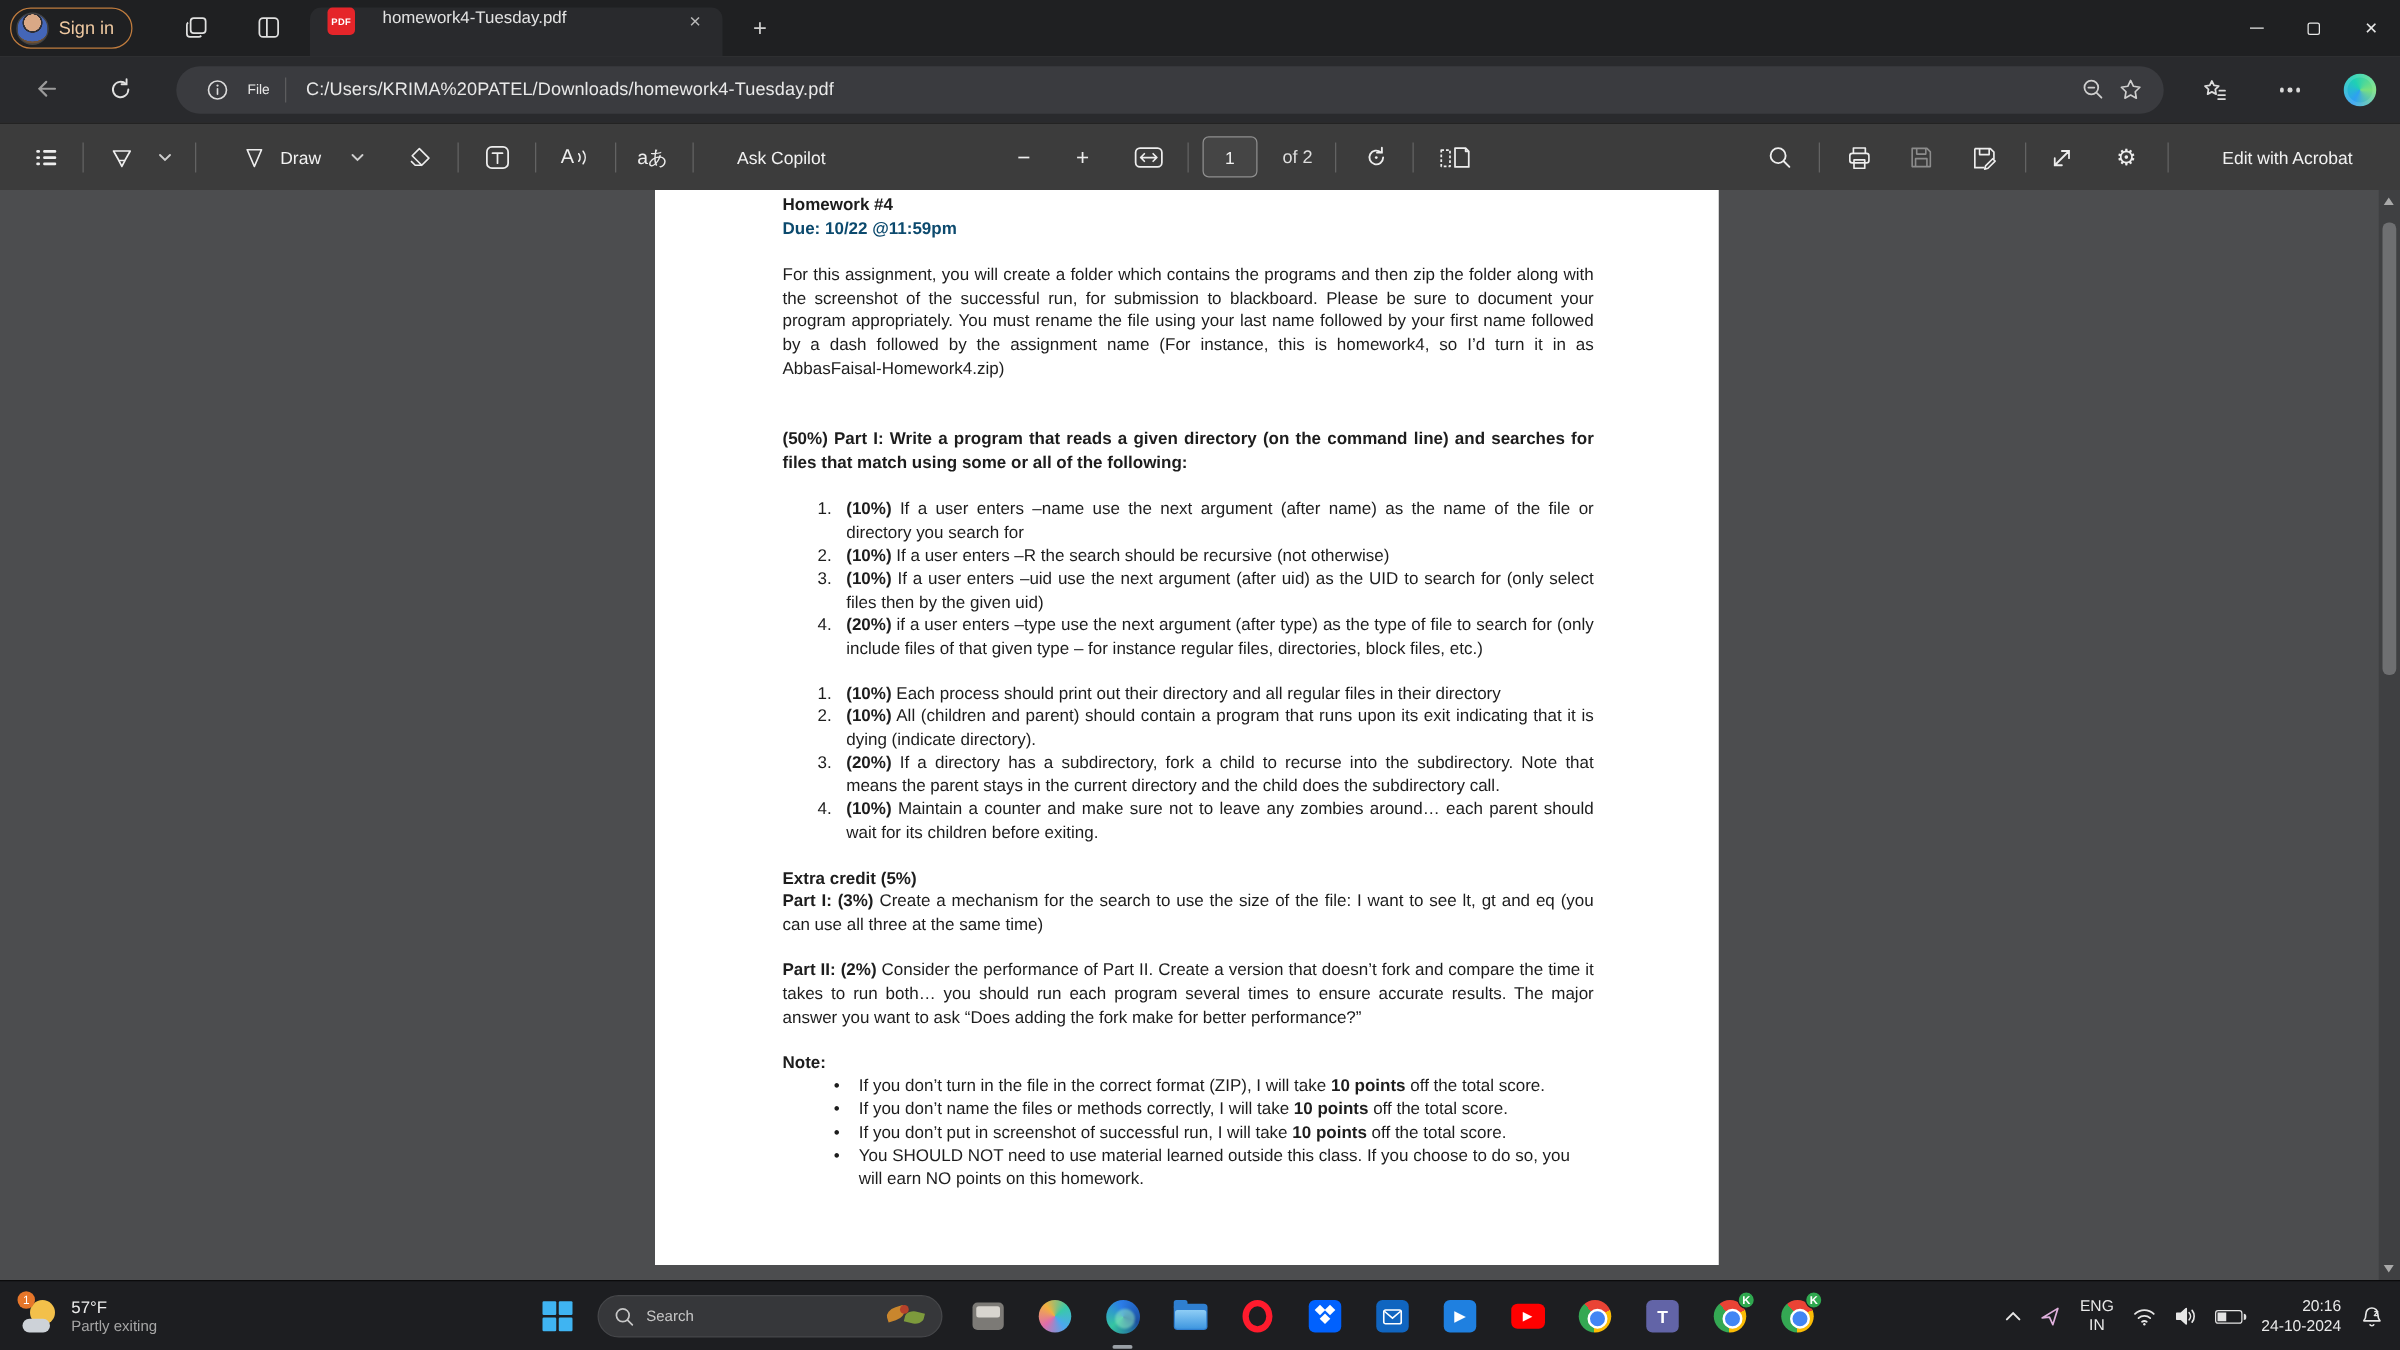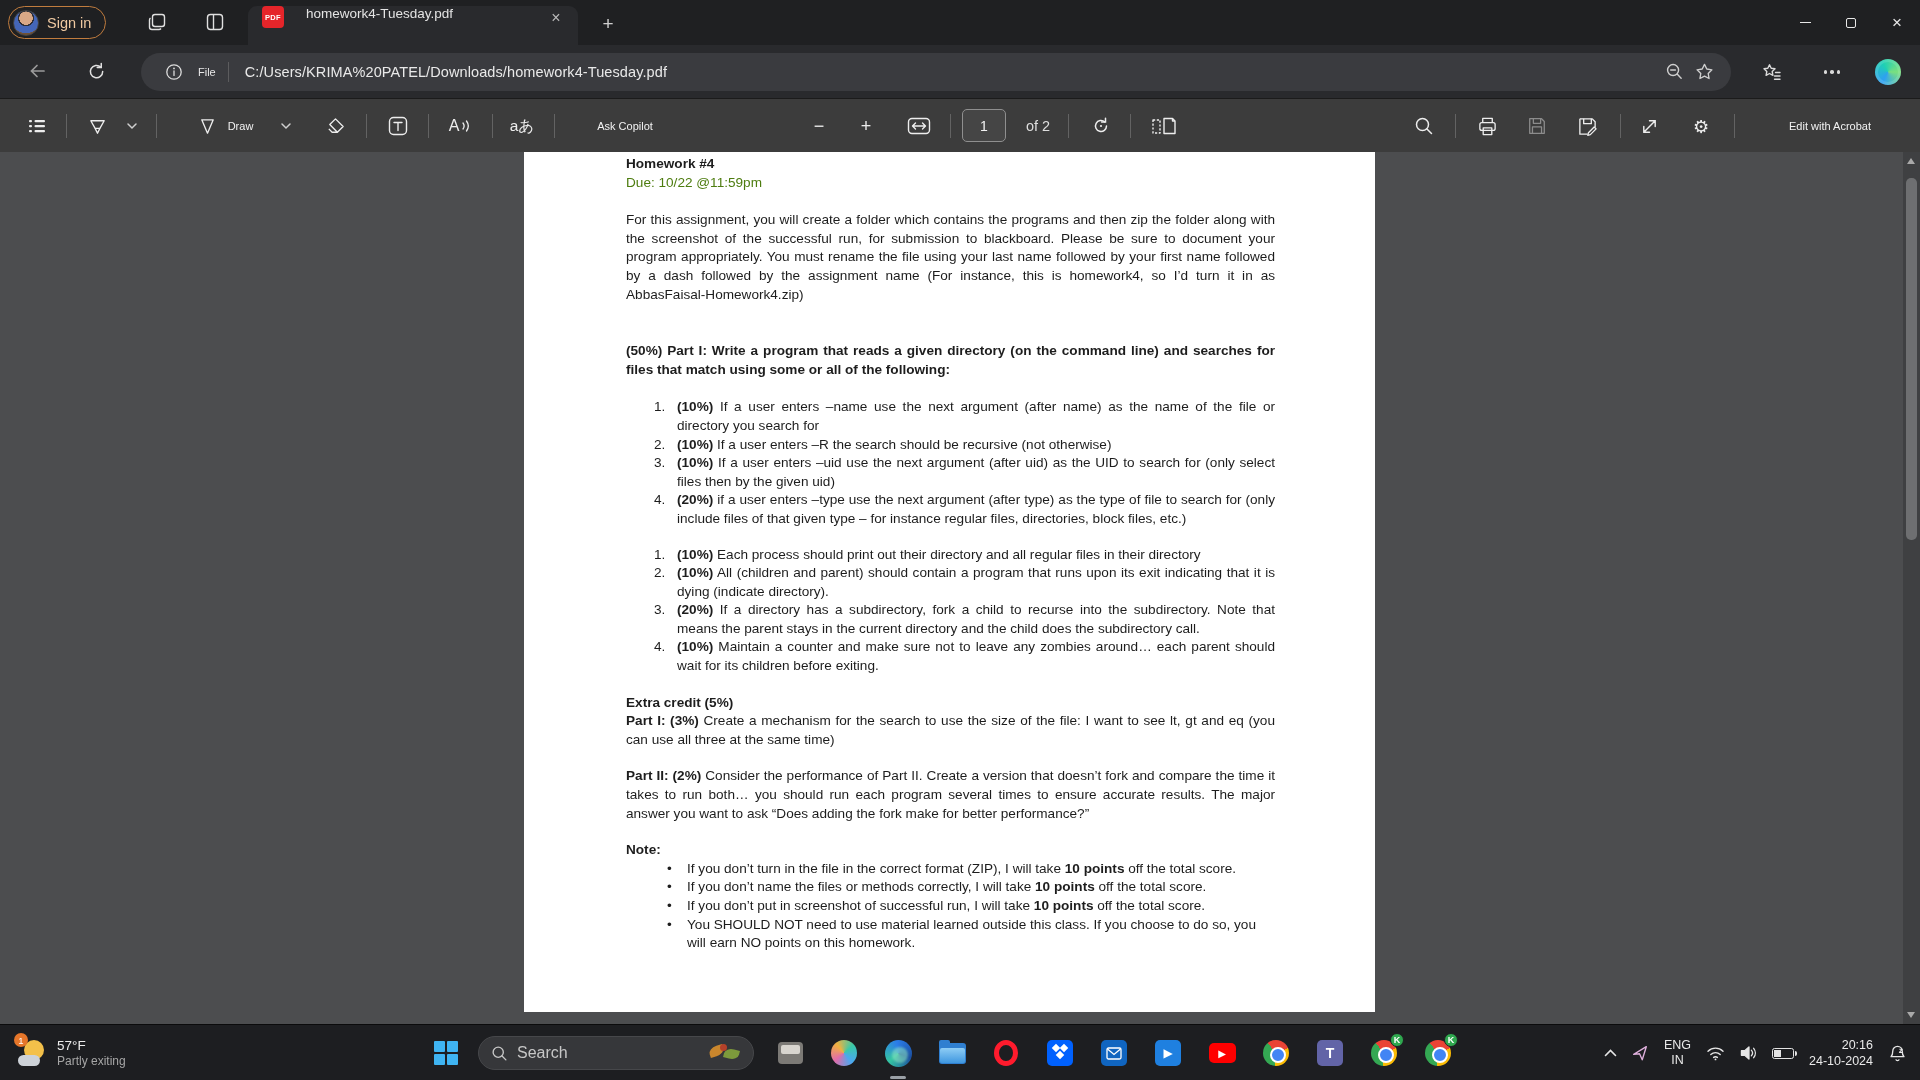--- a/index.html
+++ b/index.html
@@ -32,33 +32,33 @@
   .url-text { color:#e9e9e9; font-size:14.5px; letter-spacing:.1px; flex:1; white-space:nowrap; overflow:hidden; }
   .pill-ic { width:30px; height:30px; display:flex; align-items:center; justify-content:center; border-radius:6px; flex:none; }
   .after-pill { position:absolute; top:11px; display:flex; align-items:center; justify-content:center; width:32px; height:32px; border-radius:6px; }
   .dots3 { display:flex; gap:3px; } .dots3 i { width:3.5px; height:3.5px; border-radius:50%; background:#d9d9d9; }
   .copilot-ic { width:26px; height:26px; border-radius:50%; background:conic-gradient(from 210deg,#2ea0f2,#1fd0b4,#7ae07f,#2ea0f2); box-shadow:inset 0 0 0 3px rgba(255,255,255,.12); }
 
   
   .pdfbar { position:absolute; left:0; top:98px; width:1920px; height:54px; background:#3c3c3c; border-top:1px solid #1b1b1b; }
   .pb-item { position:absolute; top:11px; height:32px; display:flex; align-items:center; justify-content:center; color:#ededed; border-radius:5px; }
   .pb-div { position:absolute; top:15px; width:1px; height:24px; background:#636363; }
-  .pb-label { font-size:11px; color:#f2f2f2;text-align:right; }
+  .pb-label { font-size:14px; color:#f2f2f2;text-align:right; }
   .chev { display:block; }
   .pageinput { width:44px; height:33px; background:#454545; border:1px solid #8f8f8f; border-radius:5px; color:#f2f2f2; font-size:14px; text-align:center; font-family:inherit; }
   .dim { opacity:.45; }
   .glyph { font-family:"DejaVu Sans",sans-serif; }
 
   
   .viewer { position:absolute; left:0; top:152px; width:1920px; height:872px; background:#4c4d4f; }
   .page { position:absolute; left:524px; top:0; width:851px; height:860px; background:#ffffff; }
   .doccontent { position:absolute; left:0; top:0; width:851px; padding:3px 100px 0 102px; color:#1d1d1d; font-size:13.6px; line-height:18.6px; font-family:"Liberation Sans",sans-serif; }
   .doccontent b { font-weight:700; }
   .doc-title { font-weight:700; }
-  .doc-due { font-weight:400; color:#4d7c0f; }
+  .doc-due { font-weight:700; color:#0c4a6e; }
   .p-intro { margin-top:19px; text-align:justify; }
   .hw-h { font-weight:700; text-align:justify; }
   .mt38 { margin-top:38px; } .mt19 { margin-top:19px; } .mt18 { margin-top:18px; } .mt17 { margin-top:17px; }
   .hw-ol { list-style:none; }
   .hw-ol li { display:flex; }
   .hw-ol .num { margin-left:28px; width:23px; flex:none; }
   .hw-ol .li-body { flex:1; text-align:justify; }
   .nb { display:flex; }
   .nb .bdot { margin-left:41px; width:20px; flex:none; }
   .nb .bt { flex:1; text-align:left; }
@@ -75,21 +75,21 @@
   .wicon { position:relative; width:30px; height:30px; }
   .wsun { position:absolute; left:6px; top:2px; width:20px; height:20px; border-radius:50%; background:#f3c04a; }
   .wcloud { position:absolute; left:0px; bottom:2px; width:22px; height:11px; border-radius:8px; background:#cdd2d8; }
   .wbadge { position:absolute; left:-4px; top:-5px; width:14px; height:14px; border-radius:50%; background:#e6762a; color:#fff; font-size:9.5px; display:flex; align-items:center; justify-content:center; }
   .wtemp { color:#ececec; font-size:13.5px; line-height:17px; }
   .wcond { color:#a6a6a6; font-size:12px; line-height:15px; }
   .tb-center { position:absolute; left:424px; top:6px; height:44px; display:flex; align-items:center; }
   .app { width:44px; height:44px; display:flex; align-items:center; justify-content:center; border-radius:6px; position:relative; flex:none; }
   .app + .app { margin-left:10px; }
   .searchpill { width:276px; height:34px; background:#36373a; border:1px solid #46474a; border-radius:17px; display:flex; align-items:center; padding:0 6px 0 12px; margin:0 14px 0 10px; flex:none; }
-  .searchtext { color:#c7c7c7; font-size:16px; margin-left:9px; flex:1; }
+  .searchtext { color:#c7c7c7; font-size:12px; margin-left:9px; flex:1; }
   .leafart { width:42px; height:24px; position:relative; overflow:hidden; border-radius:4px; }
   .leaf { position:absolute; border-radius:60% 0 60% 0; }
   .active-pill { position:absolute; bottom:-4px; left:14px; width:16px; height:3px; border-radius:2px; background:#9aa0a6; }
   .sq { border-radius:5px; display:flex; align-items:center; justify-content:center; }
   .winlogo { display:grid; grid-template-columns:11px 11px; grid-template-rows:11px 11px; gap:2px; }
   .winlogo i { background:#3fb4f2; border-radius:1px; }
   .ic-copilot { width:26px; height:26px; border-radius:50%; background:conic-gradient(from 140deg,#4ba8f0,#e06daa,#f2b13f,#39c9a9,#4ba8f0); }
   .ic-edge { width:27px; height:27px; border-radius:50%; background:conic-gradient(from 230deg,#35c5a2,#2b7de9,#1b4fa0,#35c5a2); position:relative; overflow:hidden; }
   .ic-edge::after { content:""; position:absolute; left:7px; top:7px; width:16px; height:16px; border-radius:50%; background:#8ee6c2; filter:blur(1px); opacity:.55; }
   .folder { position:relative; width:27px; height:21px; }

